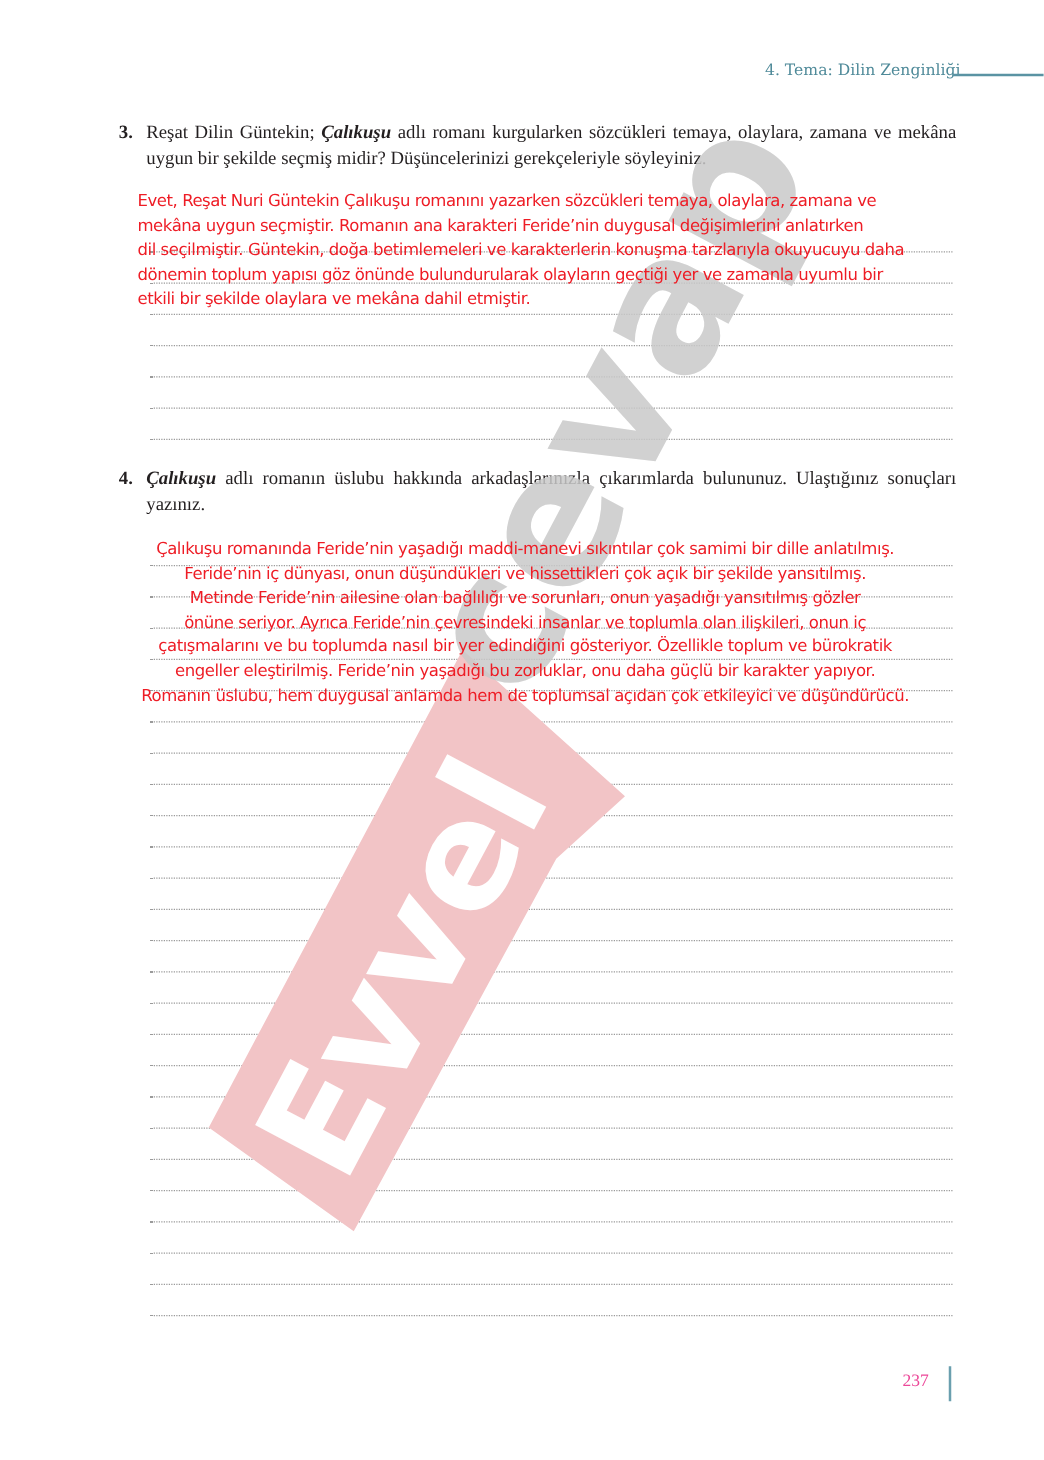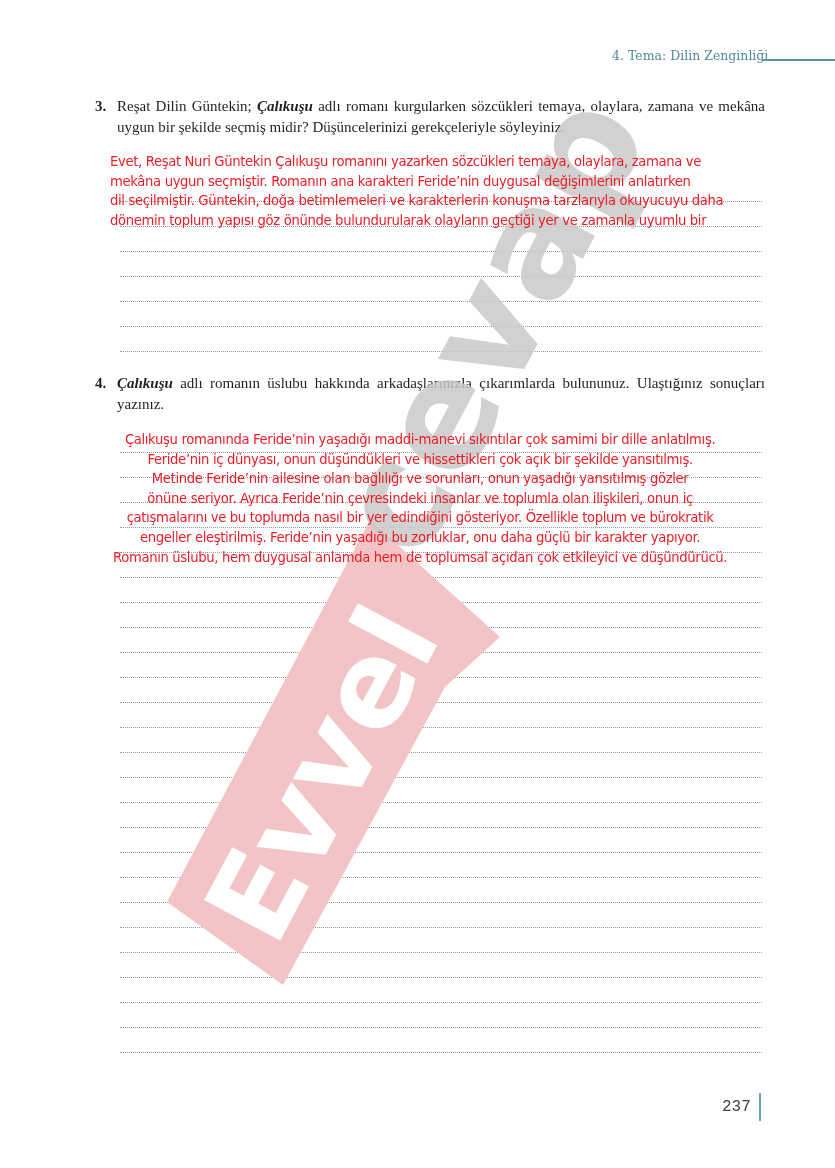--- a/index.html
+++ b/index.html
@@ -7,21 +7,21 @@
   .header { position: absolute; top: 48px; left: 612px; font-family: "DejaVu Serif", serif; font-size: 12.5px; color: #4f8a99; white-space: nowrap; }
   .header-rule { position: absolute; top: 59px; left: 762px; width: 73px; height: 2px; background: #5a93a3; }
   .question { position: absolute; left: 95px; width: 670px; font-family: "Liberation Serif", serif; font-size: 15px; line-height: 21px; color: #231f20; }
   .q-num { position: absolute; left: 0; top: 0; font-weight: bold; }
   .q-text { margin-left: 22px; text-align: justify; }
   .q-text i { font-style: italic; font-weight: bold; }
   .dotline { position: absolute; left: 120px; width: 642px; height: 0; border-top: 1px dotted #9a9a9a; }
   .answer { position: absolute; font-family: "DejaVu Sans", sans-serif; font-size: 13.2px; line-height: 19.6px; color: #ee1c25; letter-spacing: -0.35px; white-space: nowrap; z-index: 3; }
   .answer div { white-space: nowrap; }
   .watermark { position: absolute; pointer-events: none; z-index: 2; }
-  .page-number { position: absolute; top: 1098px; left: 722px; font-family: Liberation Mono, monospace; font-size: 16px; color: #404040; }
+  .page-number { position: absolute; top: 1098px; left: 722px; font-family: Liberation Serif, serif; font-size: 14px; color: #ec4899; }
   .page-rule { position: absolute; top: 1093px; left: 759px; width: 2px; height: 28px; background: #6a9fae; }
 </style>
 </head>
 <body>
 
 <div class="header">4. Tema: Dilin Zenginliği</div>
 <div class="header-rule"></div>
 
 <svg class="watermark" width="835" height="1168" style="left:0;top:0;">
   <polygon points="167,902 283,985 445,687 500,637 370,520" fill="#f2c4c6"></polygon>
@@ -43,20 +43,21 @@
 <div class="dotline" style="top:276px;"></div>
 <div class="dotline" style="top:301px;"></div>
 <div class="dotline" style="top:326px;"></div>
 <div class="dotline" style="top:351px;"></div>
 
 <div class="answer" style="left:110px;top:152px;">
   <div>Evet, Reşat Nuri Güntekin Çalıkuşu romanını yazarken sözcükleri temaya, olaylara, zamana ve</div>
   <div>mekâna uygun seçmiştir. Romanın ana karakteri Feride’nin duygusal değişimlerini anlatırken</div>
   <div>dil seçilmiştir. Güntekin, doğa betimlemeleri ve karakterlerin konuşma tarzlarıyla okuyucuyu daha</div>
   <div>dönemin toplum yapısı göz önünde bulundurularak olayların geçtiği yer ve zamanla uyumlu bir</div>
+  <div>etkili bir şekilde olaylara ve mekâna dahil etmiştir.</div>
 </div>
 
 <div class="question" style="top:373px;">
   <span class="q-num">4.</span>
   <div class="q-text"><span></span><i>Çalıkuşu</i><span> adlı romanın üslubu hakkında arkadaşlarınızla çıkarımlarda bulununuz. Ulaştığınız sonuçları yazınız.</span></div>
 </div>
 
 <div class="dotline" style="top:452px;"></div>
 <div class="dotline" style="top:477px;"></div>
 <div class="dotline" style="top:502px;"></div>

